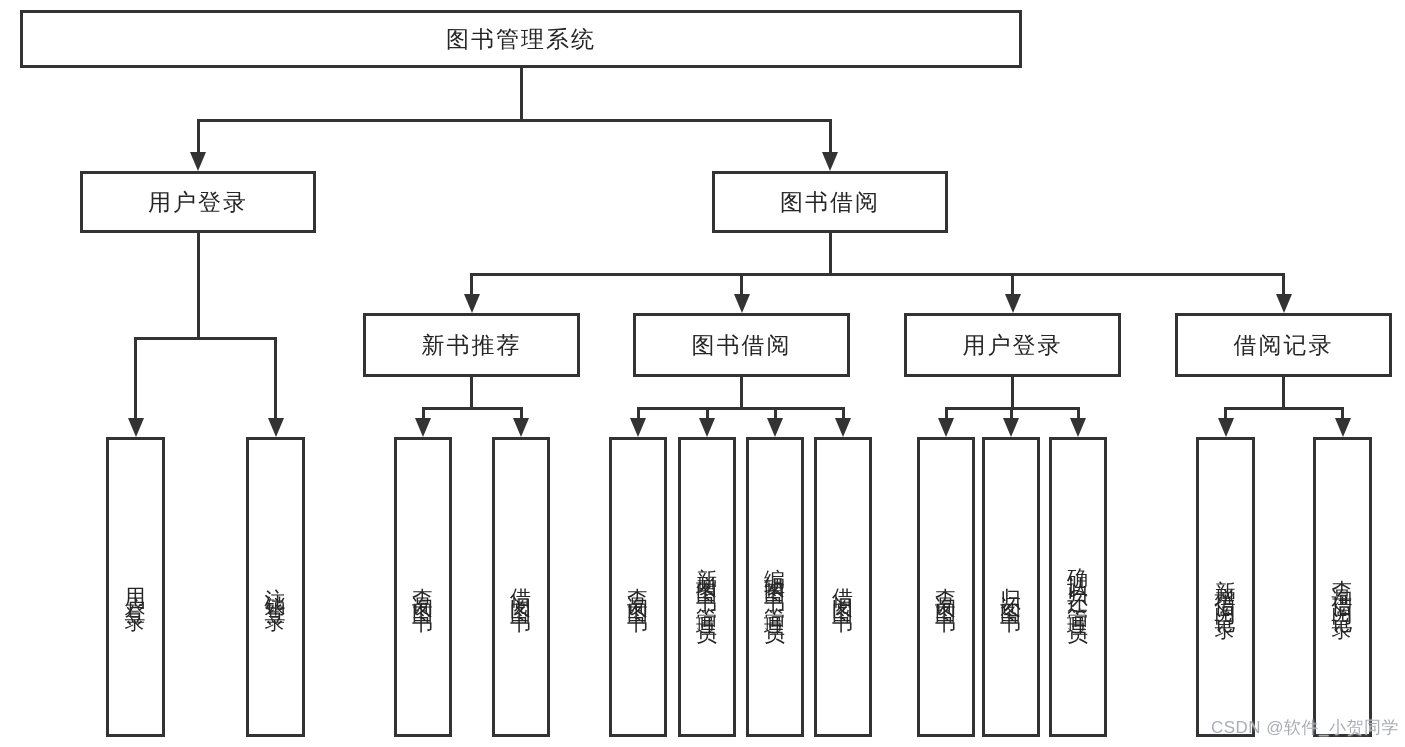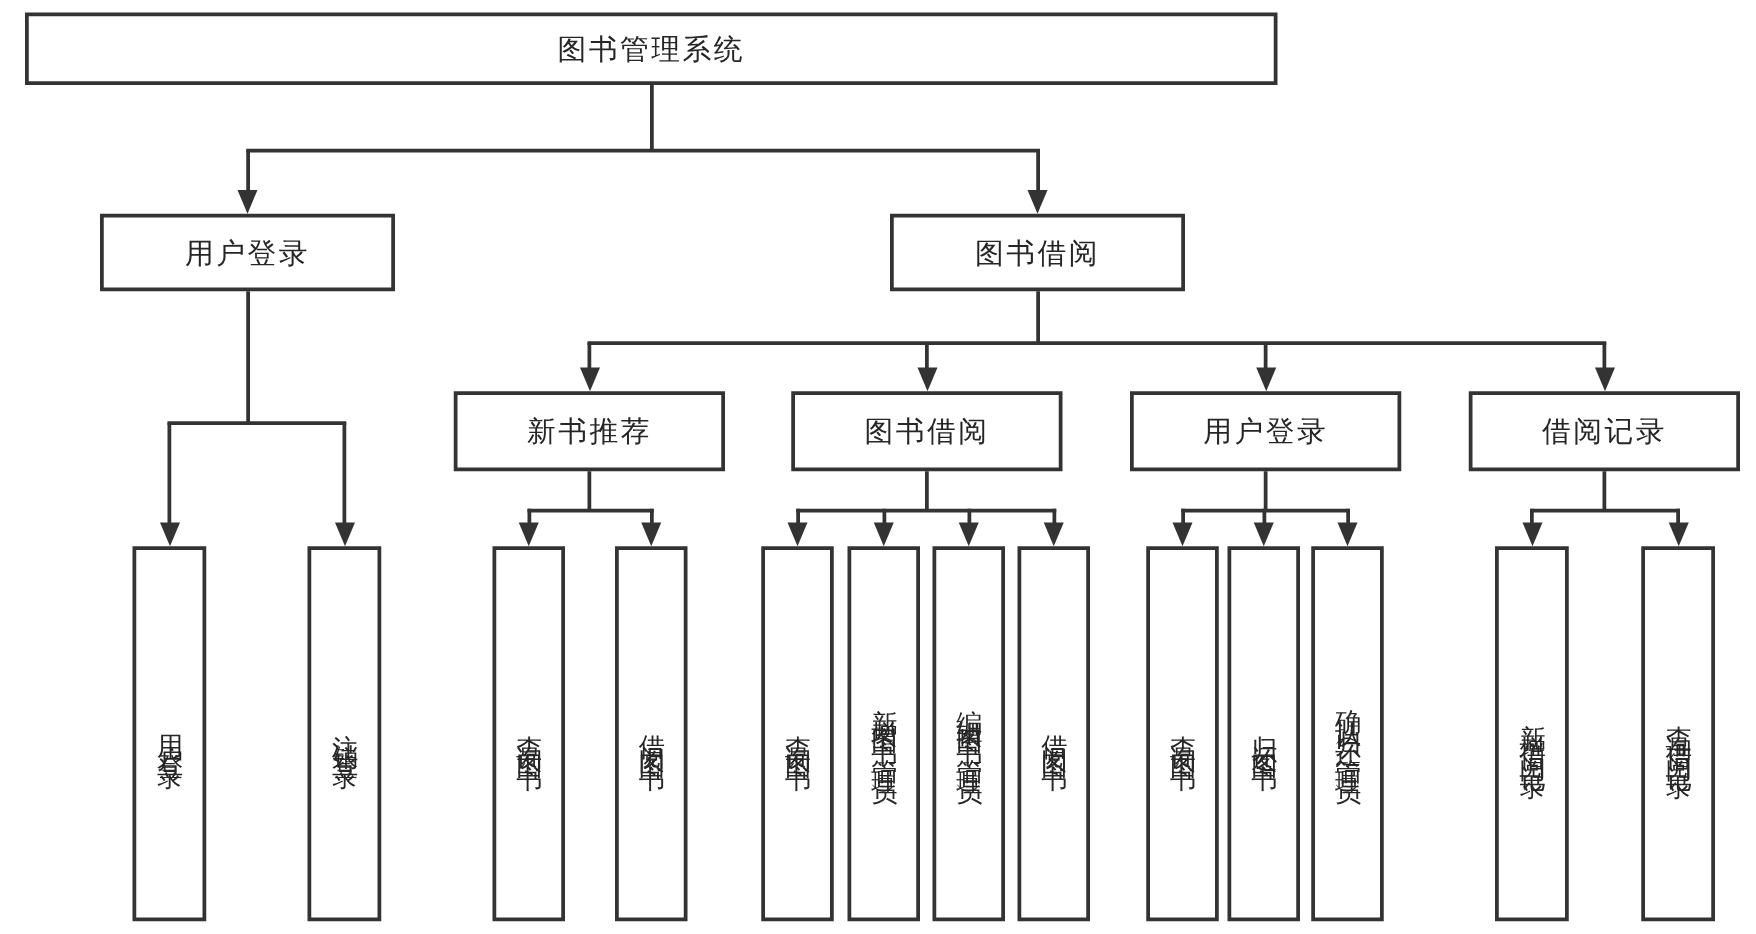--- a/index.html
+++ b/index.html
@@ -155,14 +155,15 @@
   <div class="arrow" style="left:1003px;top:418px;"></div>
   <div class="arrow" style="left:1070px;top:418px;"></div>
 
   <div class="vline" style="left:1282px;top:377px;height:31px;"></div>
   <div class="hline" style="left:1224px;top:406.5px;width:120px;"></div>
   <div class="vline" style="left:1224px;top:407px;height:13px;"></div>
   <div class="vline" style="left:1341px;top:407px;height:13px;"></div>
   <div class="arrow" style="left:1217.5px;top:418px;"></div>
   <div class="arrow" style="left:1334.5px;top:418px;"></div>
 
+  <span class="watermark">CSDN @软件_小贺同学</span>
 
 </div>
 
 </body></html>

